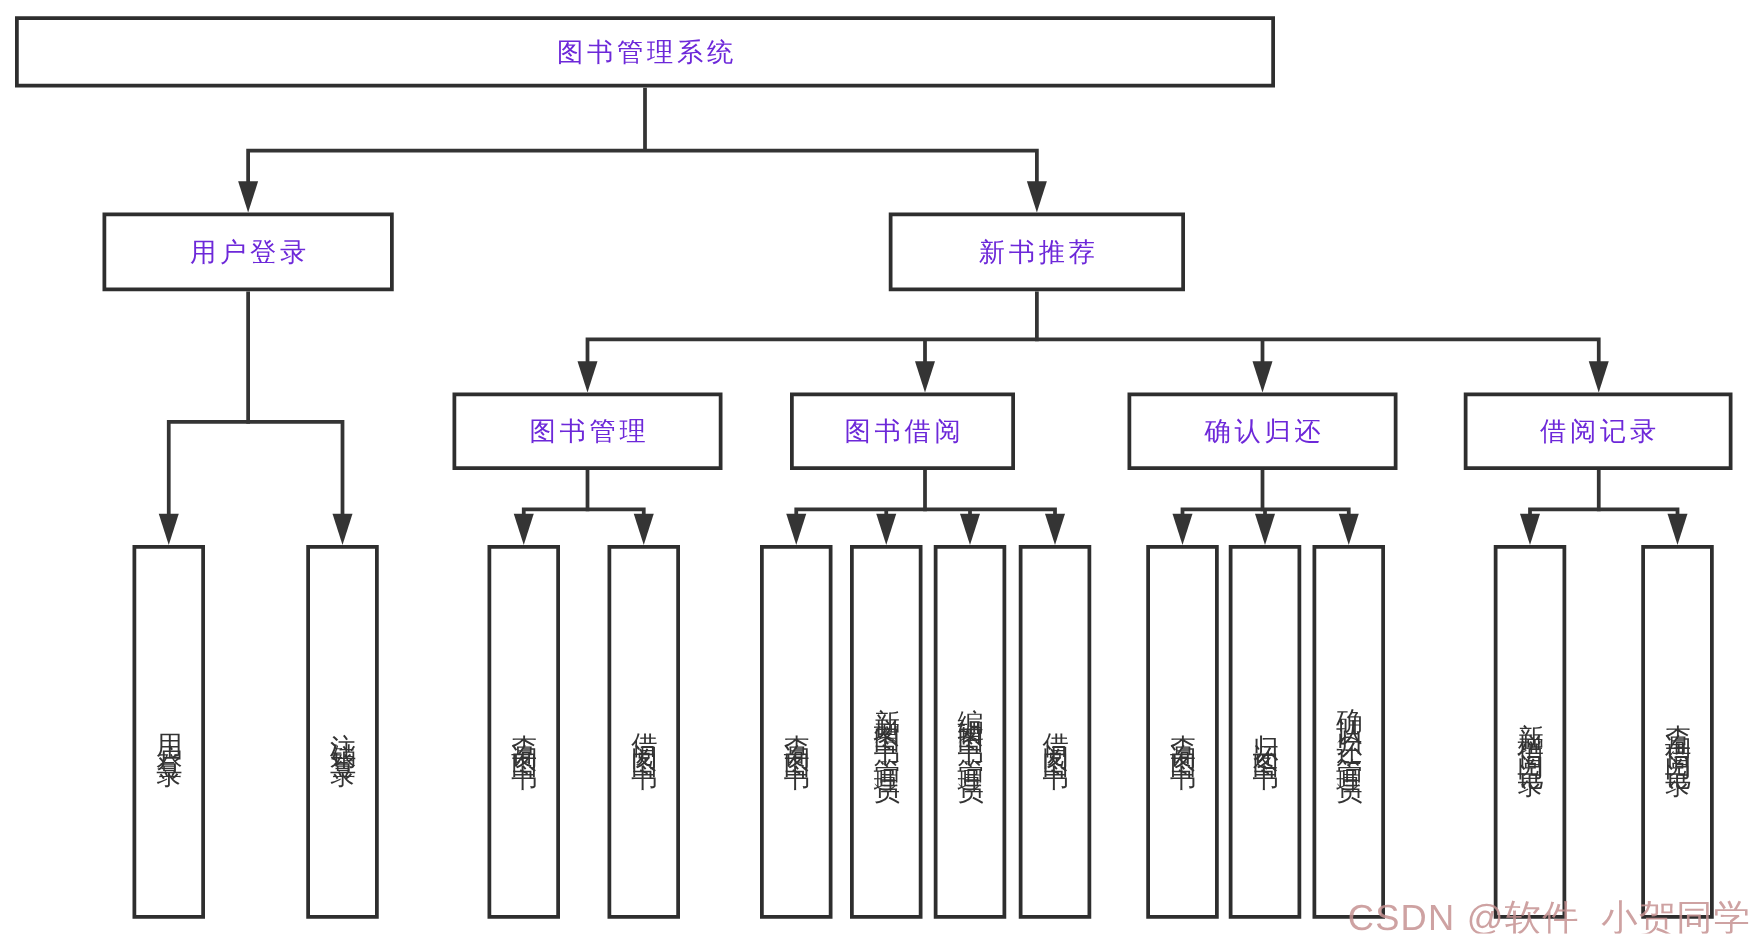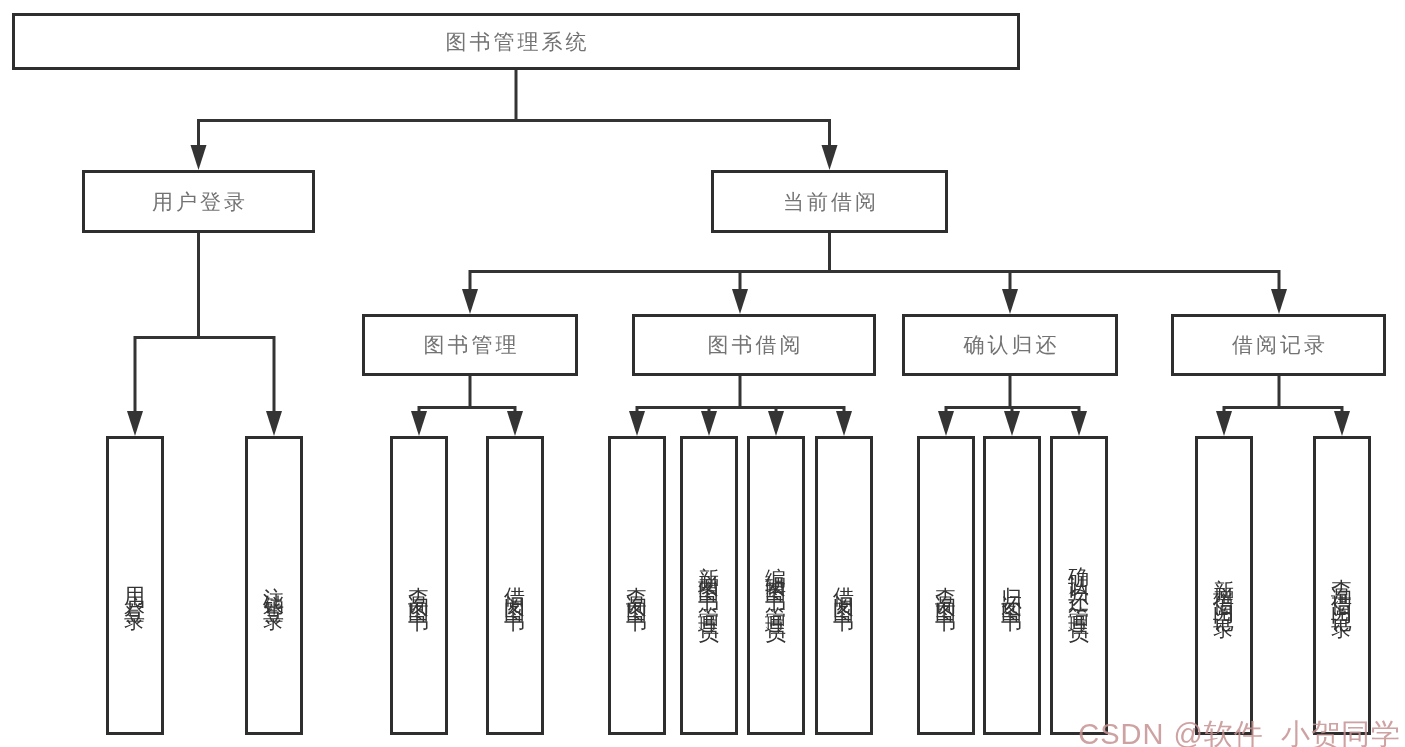--- a/index.html
+++ b/index.html
@@ -5,21 +5,21 @@
   html,body{margin:0;padding:0;background:#ffffff;}
   .stage{
     position:relative;width:1405px;height:747px;background:#ffffff;overflow:hidden;
     font-family:"Liberation Sans","DejaVu Sans",sans-serif;color:#333333;
   }
   .wires{position:absolute;left:0;top:0;width:1405px;height:747px;z-index:0;}
   .box{
     position:absolute;box-sizing:border-box;border:3px solid #2e2e2e;background:#ffffff;
     display:flex;align-items:center;justify-content:center;z-index:1;
   }
-  .box.h .lbl{font-size:21px;letter-spacing:3px;text-indent:3px;white-space:nowrap;color:#737373;}
+  .box.h .lbl{font-size:21px;letter-spacing:3px;text-indent:3px;white-space:nowrap;color:#6d28d9;}
   .box.v .lbl{
     writing-mode:vertical-rl;text-orientation:mixed;
     font-size:21px;letter-spacing:8px;color:#333333;line-height:1;
   }
   .watermark{
     position:absolute;top:715px;right:4px;z-index:2;
     font-size:29px;letter-spacing:1px;white-space:nowrap;
     color:rgba(198,146,146,0.85);
   }
 </style>
@@ -75,27 +75,27 @@
   </svg>
 
   <div class="box h" style="left:12px;top:13px;width:1008px;height:57px">
     <span class="lbl">图书管理系统</span>
   </div>
 
   <div class="box h" style="left:82px;top:170px;width:233px;height:63px">
     <span class="lbl">用户登录</span>
   </div>
   <div class="box h" style="left:711px;top:170px;width:237px;height:63px">
-    <span class="lbl">当前借阅</span>
+    <span class="lbl">新书推荐</span>
   </div>
 
   <div class="box h" style="left:362px;top:314px;width:216px;height:62px">
     <span class="lbl">图书管理</span>
   </div>
-  <div class="box h" style="left:632px;top:314px;width:244px;height:62px">
+  <div class="box h" style="left:632px;top:314px;width:180px;height:62px">
     <span class="lbl">图书借阅</span>
   </div>
   <div class="box h" style="left:902px;top:314px;width:216px;height:62px">
     <span class="lbl">确认归还</span>
   </div>
   <div class="box h" style="left:1171px;top:314px;width:215px;height:62px">
     <span class="lbl">借阅记录</span>
   </div>
 
   <div class="box v" style="left:106px;top:436px;width:58px;height:299px">

